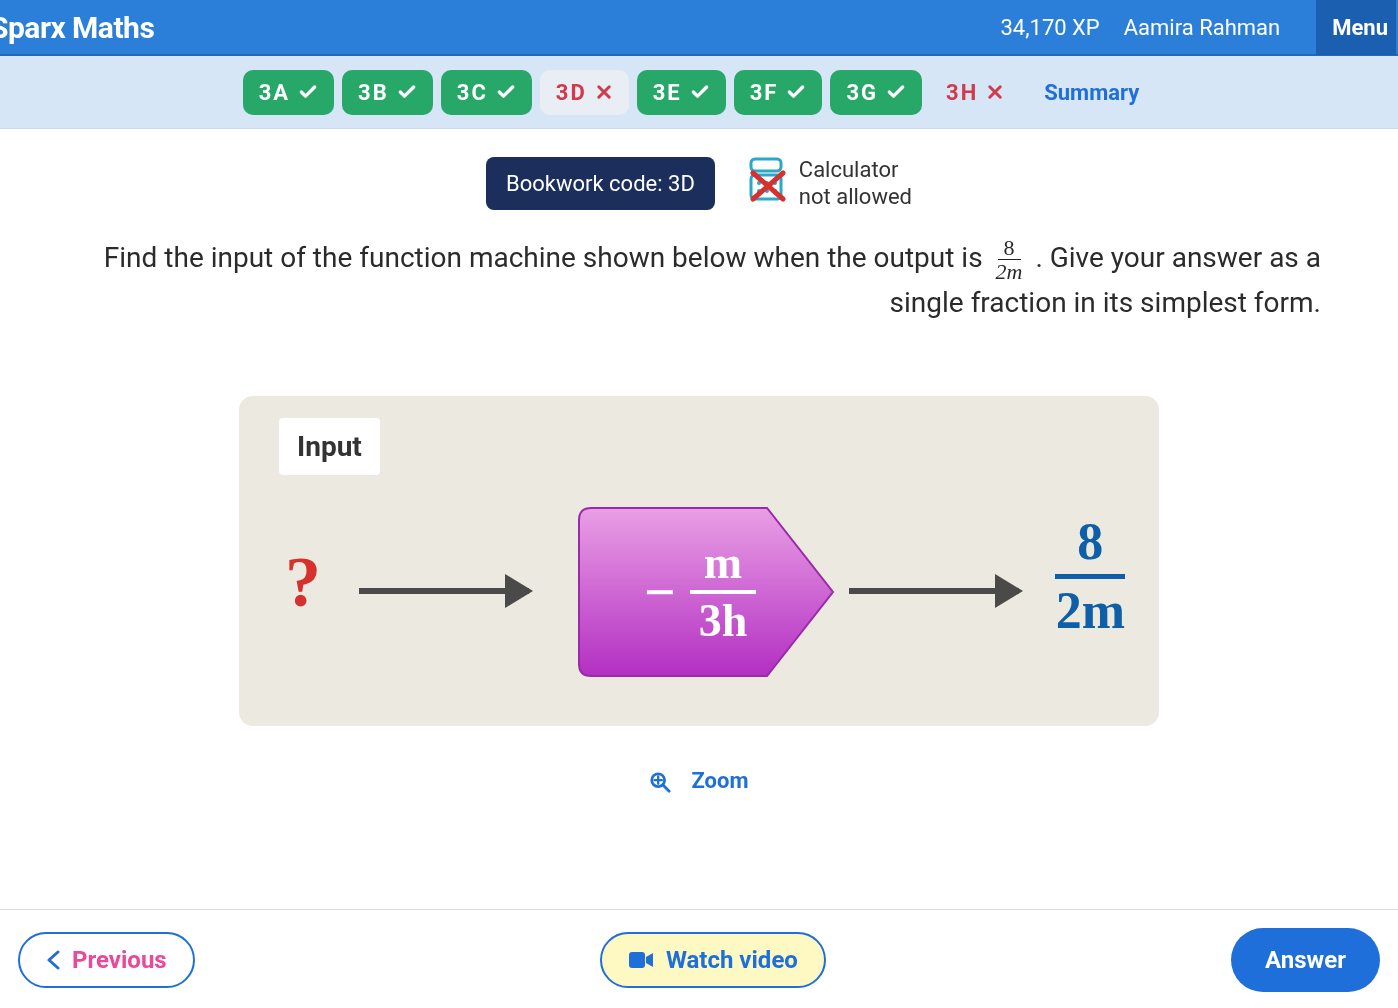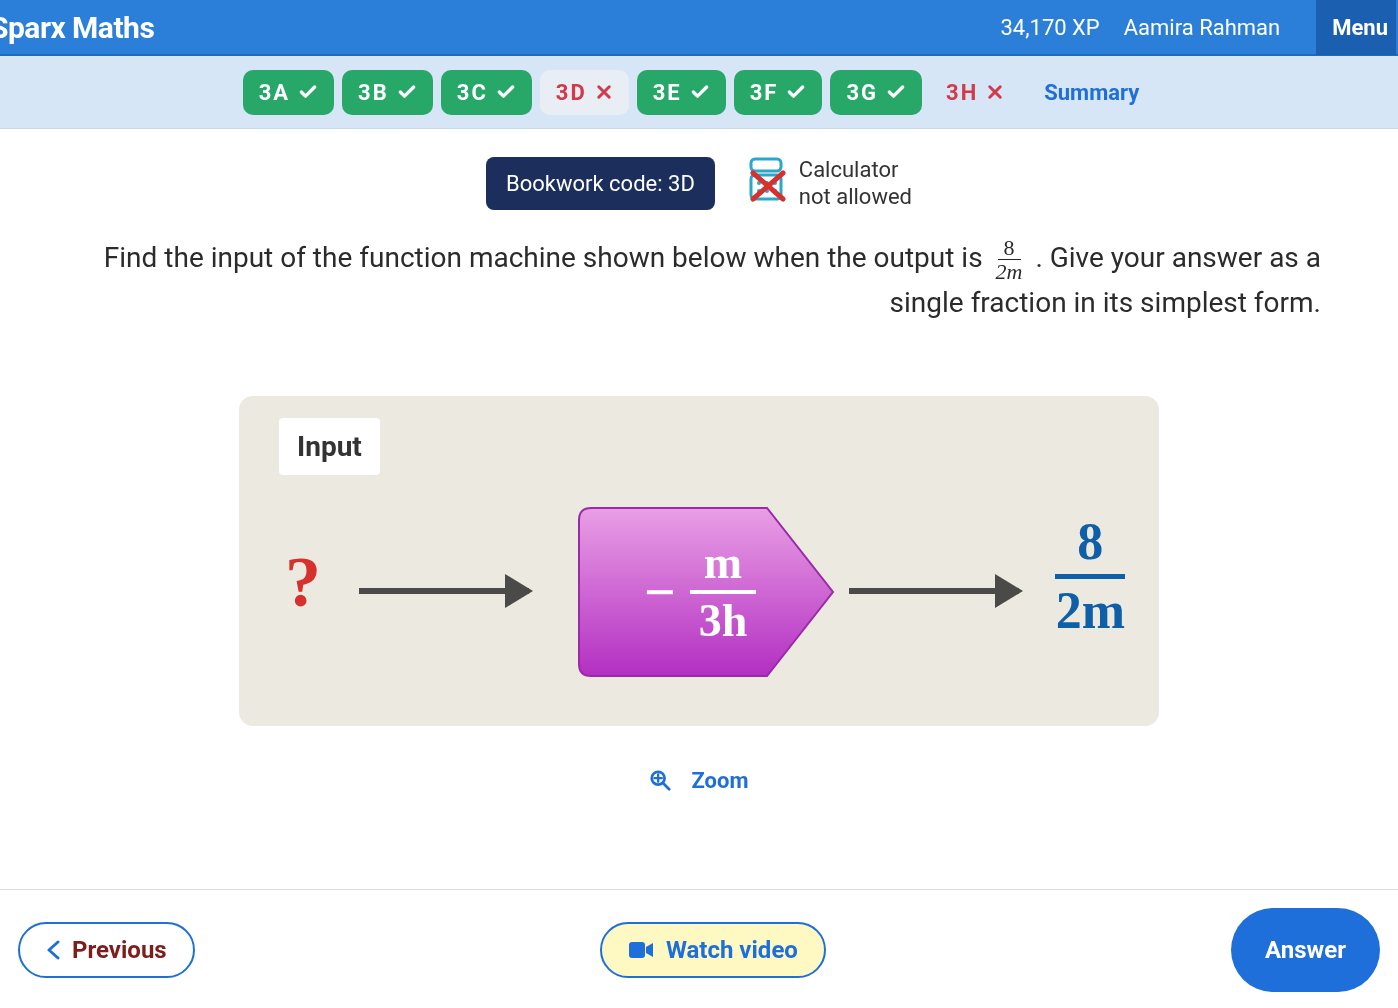--- a/index.html
+++ b/index.html
@@ -53,28 +53,28 @@
 .op-content { position: absolute; inset: 0; display: flex; align-items: center; justify-content: center; gap: 14px; color: #fff; font-family: Georgia, 'Times New Roman', serif; }
 .minus { font-size: 56px; font-weight: 700; margin-left: -14px; }
 .op-frac { display: flex; flex-direction: column; align-items: center; font-size: 46px; font-weight: 600; line-height: 1; }
 .op-frac .n { border-bottom: 4px solid #fff; padding: 0 14px 4px 14px; }
 .op-frac .d { padding: 4px 6px 0 6px; }
 
 .out-frac { position: absolute; right: 30px; top: 120px; display: flex; flex-direction: column; align-items: center; color: #0e5fa8; font-family: Georgia, 'Times New Roman', serif; font-size: 52px; font-weight: 700; line-height: 1; }
 .out-frac .n { border-bottom: 5px solid #0e5fa8; padding: 0 22px 6px 22px; }
 .out-frac .d { padding: 6px 4px 0 4px; }
 
-.zoom { margin-top: 42px; color: #1e6fd9; font-weight: 700; font-size: 22px; display: flex; align-items: center; gap: 20px; cursor: pointer; }
+.zoom { margin-top: 42px; color: #1e6fd9; font-weight: 700; font-size: 22px; display: flex; align-items: flex-end; gap: 20px; cursor: pointer; }
 
 
 .footer { position: absolute; bottom: 16px; left: 0; right: 0; border-top: 1px solid #ddd; padding: 18px 18px 0 18px; display: flex; align-items: center; justify-content: space-between; }
 .pill { border-radius: 999px; padding: 12px 26px; font-size: 24px; font-weight: 700; display: flex; align-items: center; gap: 12px; cursor: pointer; }
-.pill.prev { border: 2px solid #1e6fd9; color: #7f1d1d; background: #fff; }
+.pill.prev { border: 2px solid #1e6fd9; color: #ec4899; background: #fff; }
 .pill.video { border: 2px solid #1e6fd9; color: #1e6fd9; background: #fef9c3; }
-.pill.answer { background: #1e6fd9; color: #fff; padding: 28px 34px; }
+.pill.answer { background: #1e6fd9; color: #fff; padding: 18px 34px; }
 </style>
 </head>
 <body>
 
 <div class="topbar">
   <div class="brand"><span class="brand-inner">Sparx Maths</span></div>
   <div class="top-right">
     <div class="xp">34,170 XP</div>
     <div class="user">Aamira Rahman</div>
     <div class="menu-btn">Menu</div>

